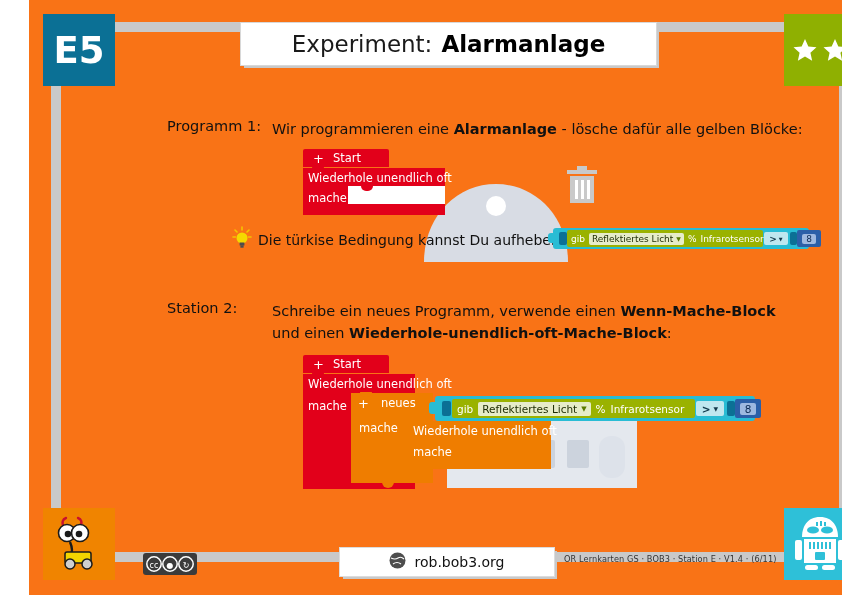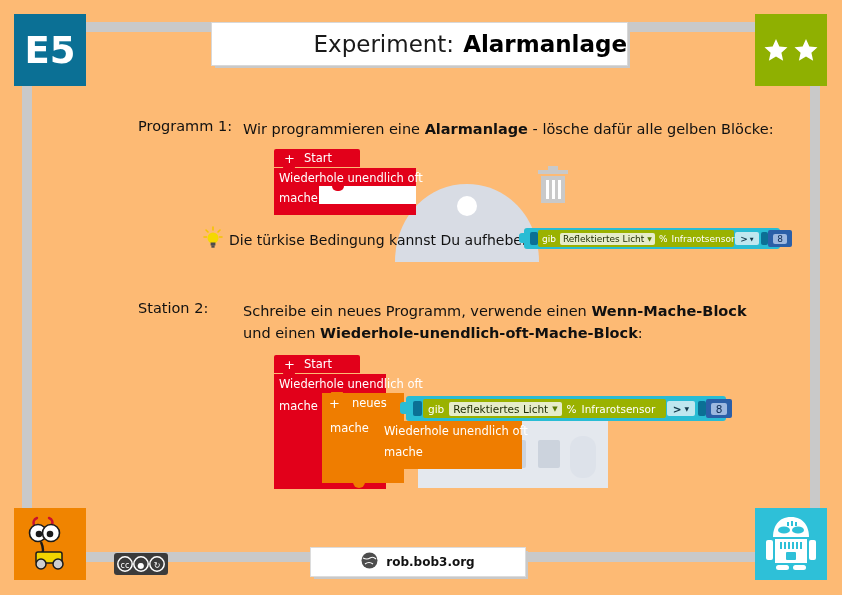--- a/index.html
+++ b/index.html
@@ -3,21 +3,21 @@
 <meta charset="utf-8">
 <style>
   html,body{margin:0;padding:0;}
   body{
     width:842px;height:595px;
     background:#ffffff;
     font-family:"DejaVu Sans", sans-serif;
     overflow:hidden;
     position:relative;
   }
-  .page{position:absolute;inset:0;background:#fdba74;}
+  .page{position:absolute;inset:0;background:#f97316;margin-left:29px;}
 
   
   .bar-top{position:absolute;left:22px;top:22px;width:798px;height:10px;background:#c9c9c9;}
   .bar-left{position:absolute;left:22px;top:22px;width:10px;height:496px;background:#c9c9c9;}
   .bar-bottom{position:absolute;left:22px;top:552px;width:798px;height:10px;background:#c9c9c9;}
   .bar-right{position:absolute;left:810px;top:22px;width:10px;height:496px;background:#c9c9c9;}
 
   
   .badge-e5{
     position:absolute;left:14px;top:14px;width:72px;height:72px;
@@ -31,21 +31,21 @@
     display:flex;align-items:center;justify-content:center;gap:4px;
   }
   .badge-stars svg{display:block;}
 
   .title-shadow{
     position:absolute;left:215px;top:26px;width:415px;height:42px;background:#c9c9c9;
   }
   .title-box{
     position:absolute;left:211px;top:22px;width:415px;height:42px;
     background:#fff;border:1px solid #d8d8d8;
-    display:flex;align-items:center;justify-content:flex-end;
+    display:flex;align-items:center;justify-content:center;
   }
   .title-box .t1{font-size:23px;color:#1a1a1a;}
   .title-box .t2{font-size:23px;color:#000;font-weight:bold;margin-left:9px;}
 
   
   .task-label{
     position:absolute;font-size:14.5px;color:#111;
     font-family:"DejaVu Sans", sans-serif;
   }
   .task-text{
@@ -95,21 +95,21 @@
   }
   .cc-badge{
     position:absolute;left:114px;top:553px;width:54px;height:22px;background:#3b3b3b;
     border-radius:3px;display:flex;align-items:center;justify-content:center;gap:1px;
   }
   .url-shadow{position:absolute;left:314px;top:551px;width:214px;height:28px;background:#c9c9c9;}
   .url-box{
     position:absolute;left:310px;top:547px;width:214px;height:28px;background:#fff;
     border:1px solid #dcdcdc;display:flex;align-items:center;justify-content:center;gap:8px;
   }
-  .url-text{font-size:12px;font-weight:bold;color:#111;}
+  .url-text{font-size:14px;font-weight:normal;color:#111;}
   .meta{
     position:absolute;left:535px;top:554px;font-size:8.2px;color:#333;white-space:nowrap;
     letter-spacing:0.1px;
   }
 </style>
 </head>
 <body>
 
 <div class="page">
 
@@ -340,20 +340,21 @@
   <div class="url-box">
     <span>
       <svg width="17" height="17" viewBox="0 0 17 17">
         <circle cx="8.5" cy="8.5" r="8" fill="#4d4d4d"></circle>
         <path d="M2 6 q4 2 7 0 t6 1 M4 12 q4-3 8 0" stroke="#fff" stroke-width="1.1" fill="none"></path>
       </svg>
     </span>
     <span class="url-text">rob.bob3.org</span>
   </div>
 
+  <div class="meta">OR Lernkarten GS · BOB3 · Station E · V1.4 · (6/11)</div>
 
   <div class="foot-robot-right">
     <svg width="52" height="58" viewBox="0 0 52 58">
       <path d="M26 2 C13 2 8 12 8 22 L44 22 C44 12 39 2 26 2 Z" fill="#fff"></path>
       <g fill="#2ec0d8">
         <ellipse cx="19" cy="15" rx="6" ry="3.6"></ellipse>
         <ellipse cx="33" cy="15" rx="6" ry="3.6"></ellipse>
         <rect x="22" y="7" width="2" height="4"></rect>
           <rect x="26" y="6" width="2" height="5"></rect>
           <rect x="30" y="7" width="2" height="4"></rect>

